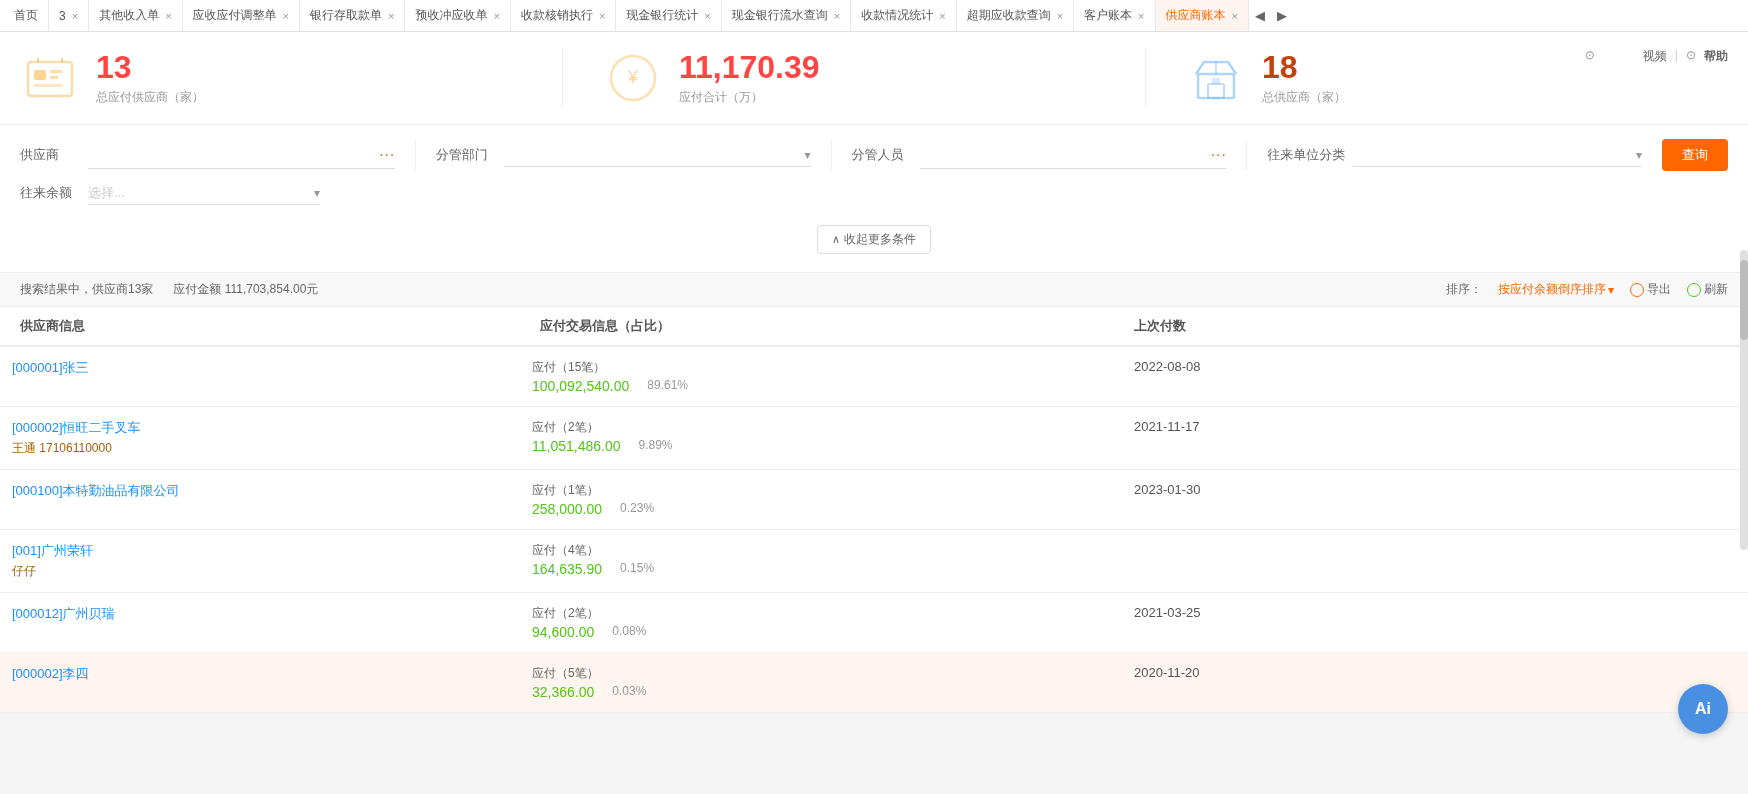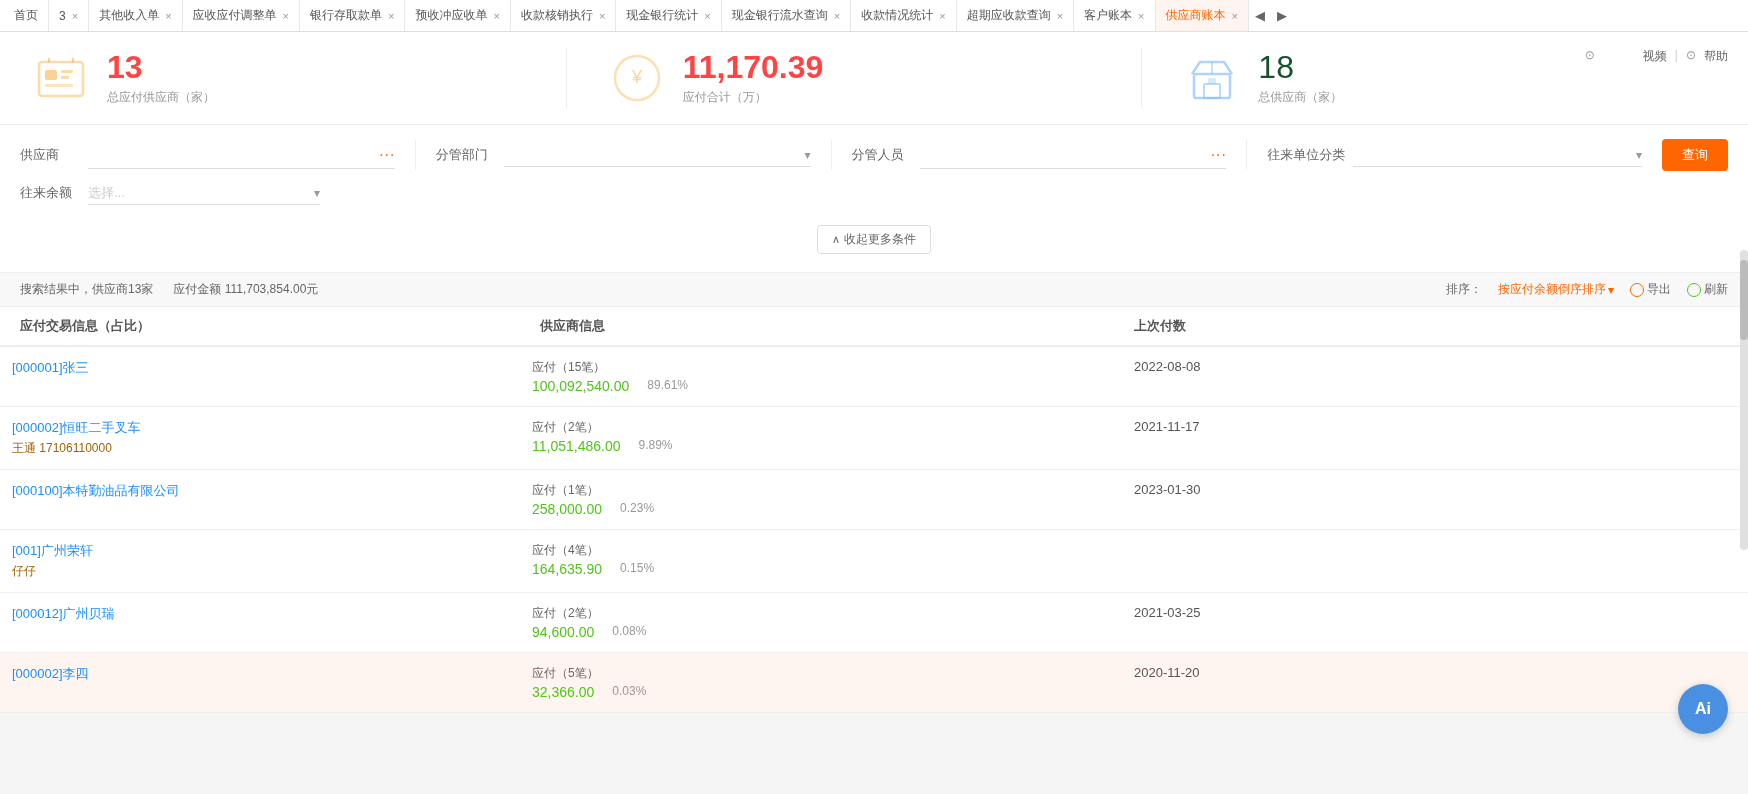--- a/index.html
+++ b/index.html
@@ -6,29 +6,29 @@
     body { font-family: 'Microsoft YaHei', Arial, sans-serif; font-size: 13px; background: #f5f5f5; color: #333; width: 1748px; overflow-x: hidden; }
 
     
     .top-nav { display: flex; align-items: center; background: #fff; border-bottom: 1px solid #e0e0e0; height: 32px; padding: 0 4px; overflow: hidden; }
     .nav-tab { display: flex; align-items: center; padding: 0 10px; height: 32px; font-size: 12px; color: #555; cursor: pointer; border-right: 1px solid #e8e8e8; white-space: nowrap; flex-shrink: 0; }
     .nav-tab.active { color: #ff6600; background: #fff5f0; }
     .nav-tab .close-btn { margin-left: 6px; color: #999; font-size: 11px; }
     .nav-arrow { width: 22px; height: 32px; display: flex; align-items: center; justify-content: center; cursor: pointer; color: #666; flex-shrink: 0; }
 
     
-    .stats-bar { display: flex; background: #fff; padding: 16px 31px; border-bottom: 1px solid #eee; align-items: center; position: relative; }
+    .stats-bar { display: flex; background: #fff; padding: 16px 20px; border-bottom: 1px solid #eee; align-items: center; position: relative; }
     .stat-item { display: flex; align-items: center; gap: 16px; flex: 1; border-right: 1px solid #eee; padding-right: 40px; }
     .stat-item:last-child { border-right: none; }
     .stat-icon { width: 60px; height: 60px; display: flex; align-items: center; justify-content: center; }
     .stat-icon svg { width: 52px; height: 52px; }
     .stat-content { display: flex; flex-direction: column; }
     .stat-number { font-size: 32px; font-weight: bold; color: #ff4444; line-height: 1.1; }
     .stat-label { font-size: 12px; color: #999; margin-top: 4px; }
-    .stat-number-black { font-size: 32px; font-weight: normal; color: #14532d; line-height: 1.1; }
+    .stat-number-black { font-size: 32px; font-weight: bold; color: #c2410c; line-height: 1.1; }
     .top-right-links { position: absolute; right: 20px; top: 16px; font-size: 12px; color: #666; display: flex; gap: 8px; }
     .top-right-links a { color: #666; text-decoration: none; }
 
     
     .filter-area { background: #fff; padding: 14px 20px 10px 20px; border-bottom: 1px solid #eee; }
     .filter-row { display: flex; align-items: center; gap: 0; margin-bottom: 10px; }
     .filter-item { display: flex; align-items: center; gap: 8px; flex: 1; }
     .filter-label { font-size: 13px; color: #666; white-space: nowrap; min-width: 60px; }
     .filter-input-wrapper { flex: 1; position: relative; border: none; border-bottom: 1px solid #ddd; display: flex; align-items: center; padding: 4px 0; }
     .filter-input { border: none; outline: none; width: 100%; font-size: 13px; color: #333; background: transparent; }
@@ -167,21 +167,21 @@
     <div class="stat-content">
       <div class="stat-number-black">18</div>
       <div class="stat-label">总供应商（家）</div>
     </div>
   </div>
   <div class="top-right-links">
     <span style="color:#999;">⊙</span>
     <a href="#" style="color:#666;text-decoration:none;margin-left:40px;">视频</a>
     <span style="color:#ccc;">|</span>
     <span style="color:#999;">⊙</span>
-    <a href="#" style="color:#666;text-decoration:none;">帮助</a>
+    <a href="#" style="color:#666;text-decoration:none;font-weight:bold;">帮助</a>
   </div>
 </div>
 
 <div class="filter-area">
   <div class="filter-row">
     <div class="filter-item">
       <span class="filter-label">供应商</span>
       <div class="filter-input-wrapper">
         <input class="filter-input" type="text" placeholder="" style="">
         <span class="filter-dots">···</span>
@@ -248,22 +248,22 @@
     </div>
     <div class="action-btn">
       <span class="icon-circle-refresh"></span>
       <span>刷新</span>
     </div>
   </div>
 </div>
 
 <div class="table-container">
   <div class="table-header">
+    <div>供应商信息</div>
     <div>应付交易信息（占比）</div>
-    <div>供应商信息</div>
     <div>上次付数</div>
   </div>
 
   <div class="table-row">
     <div>
       <a class="supplier-name">[000001]张三</a>
     </div>
     <div>
       <div class="payable-label">应付（15笔）</div>
       <div class="payable-row">

